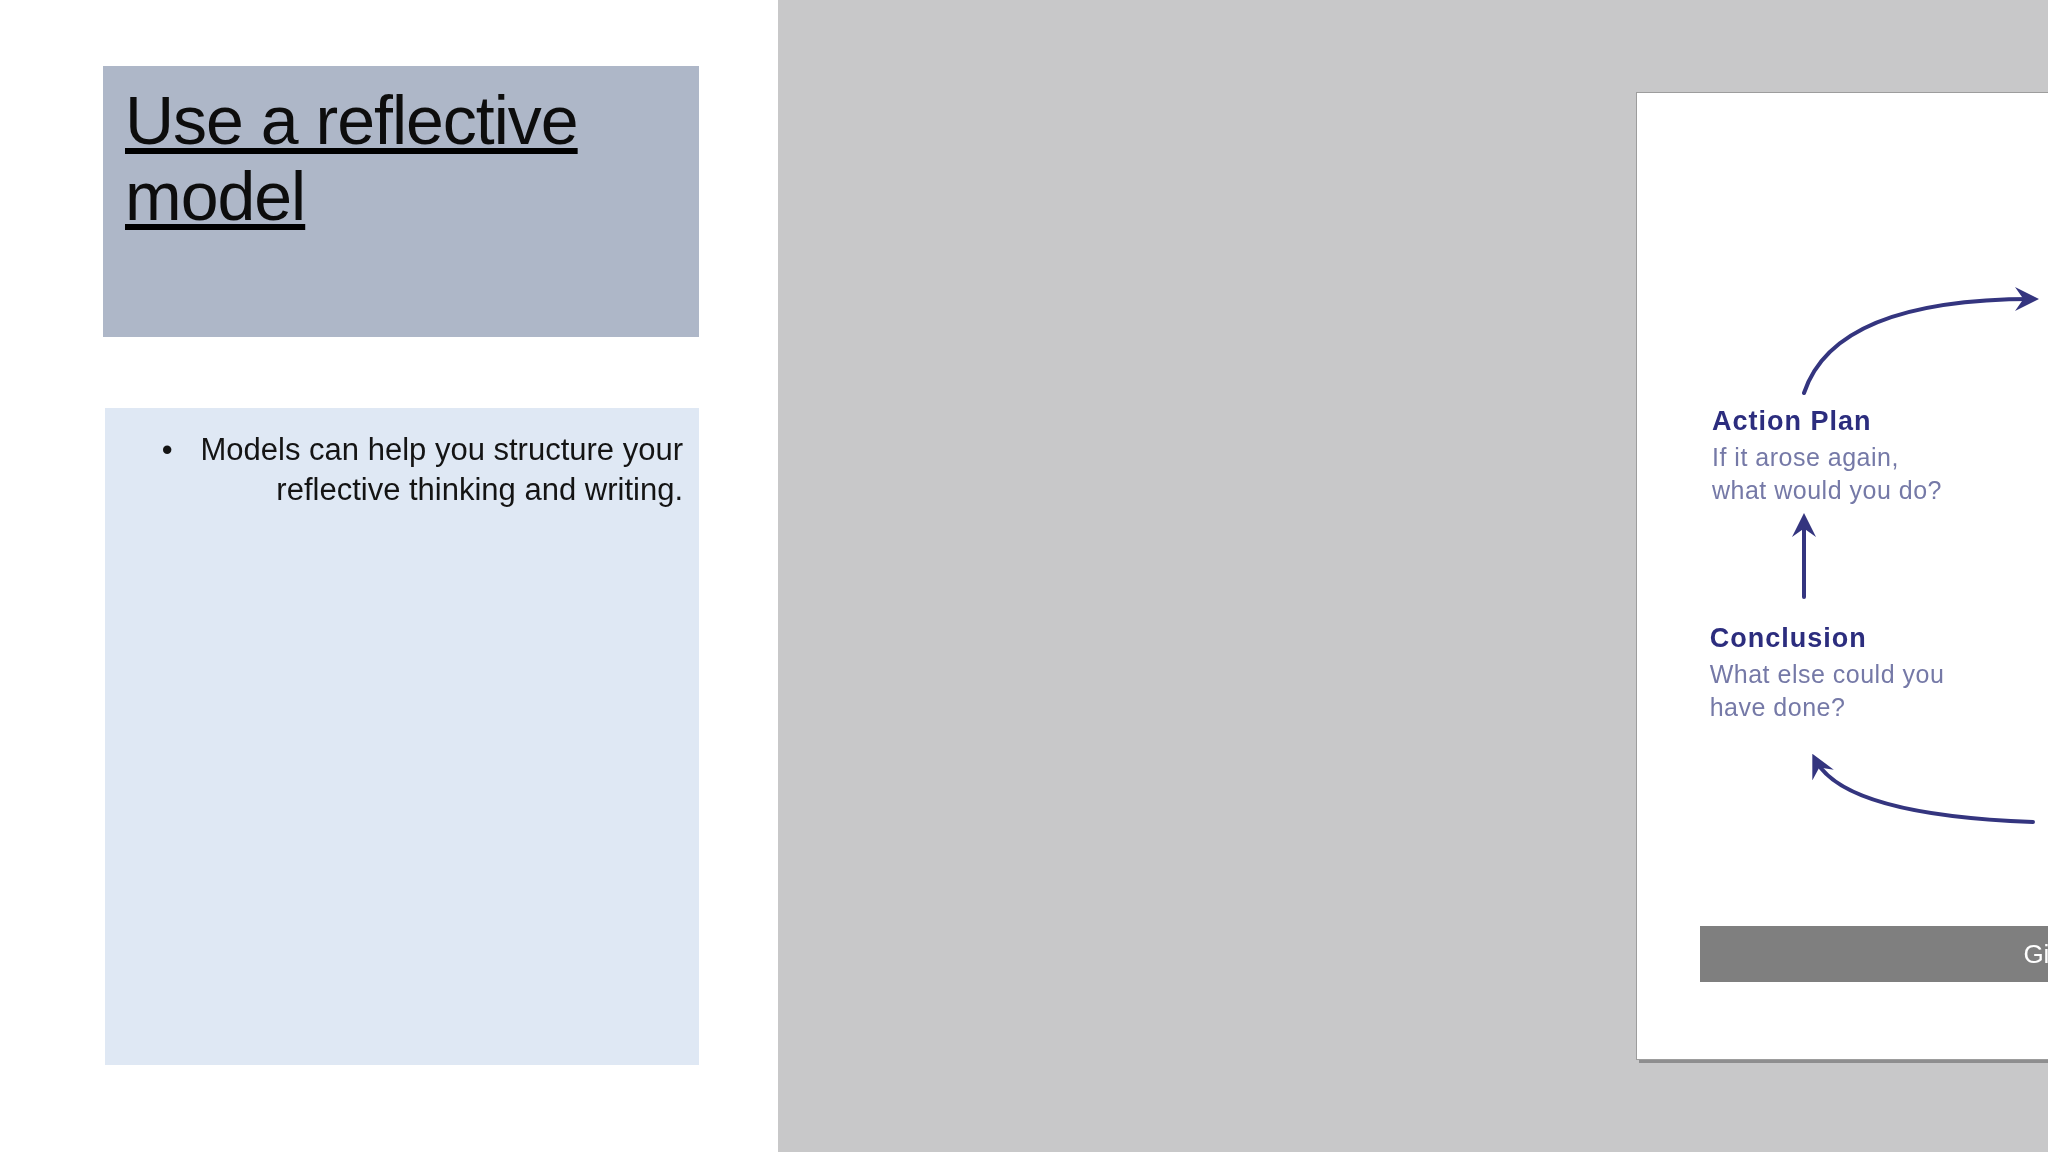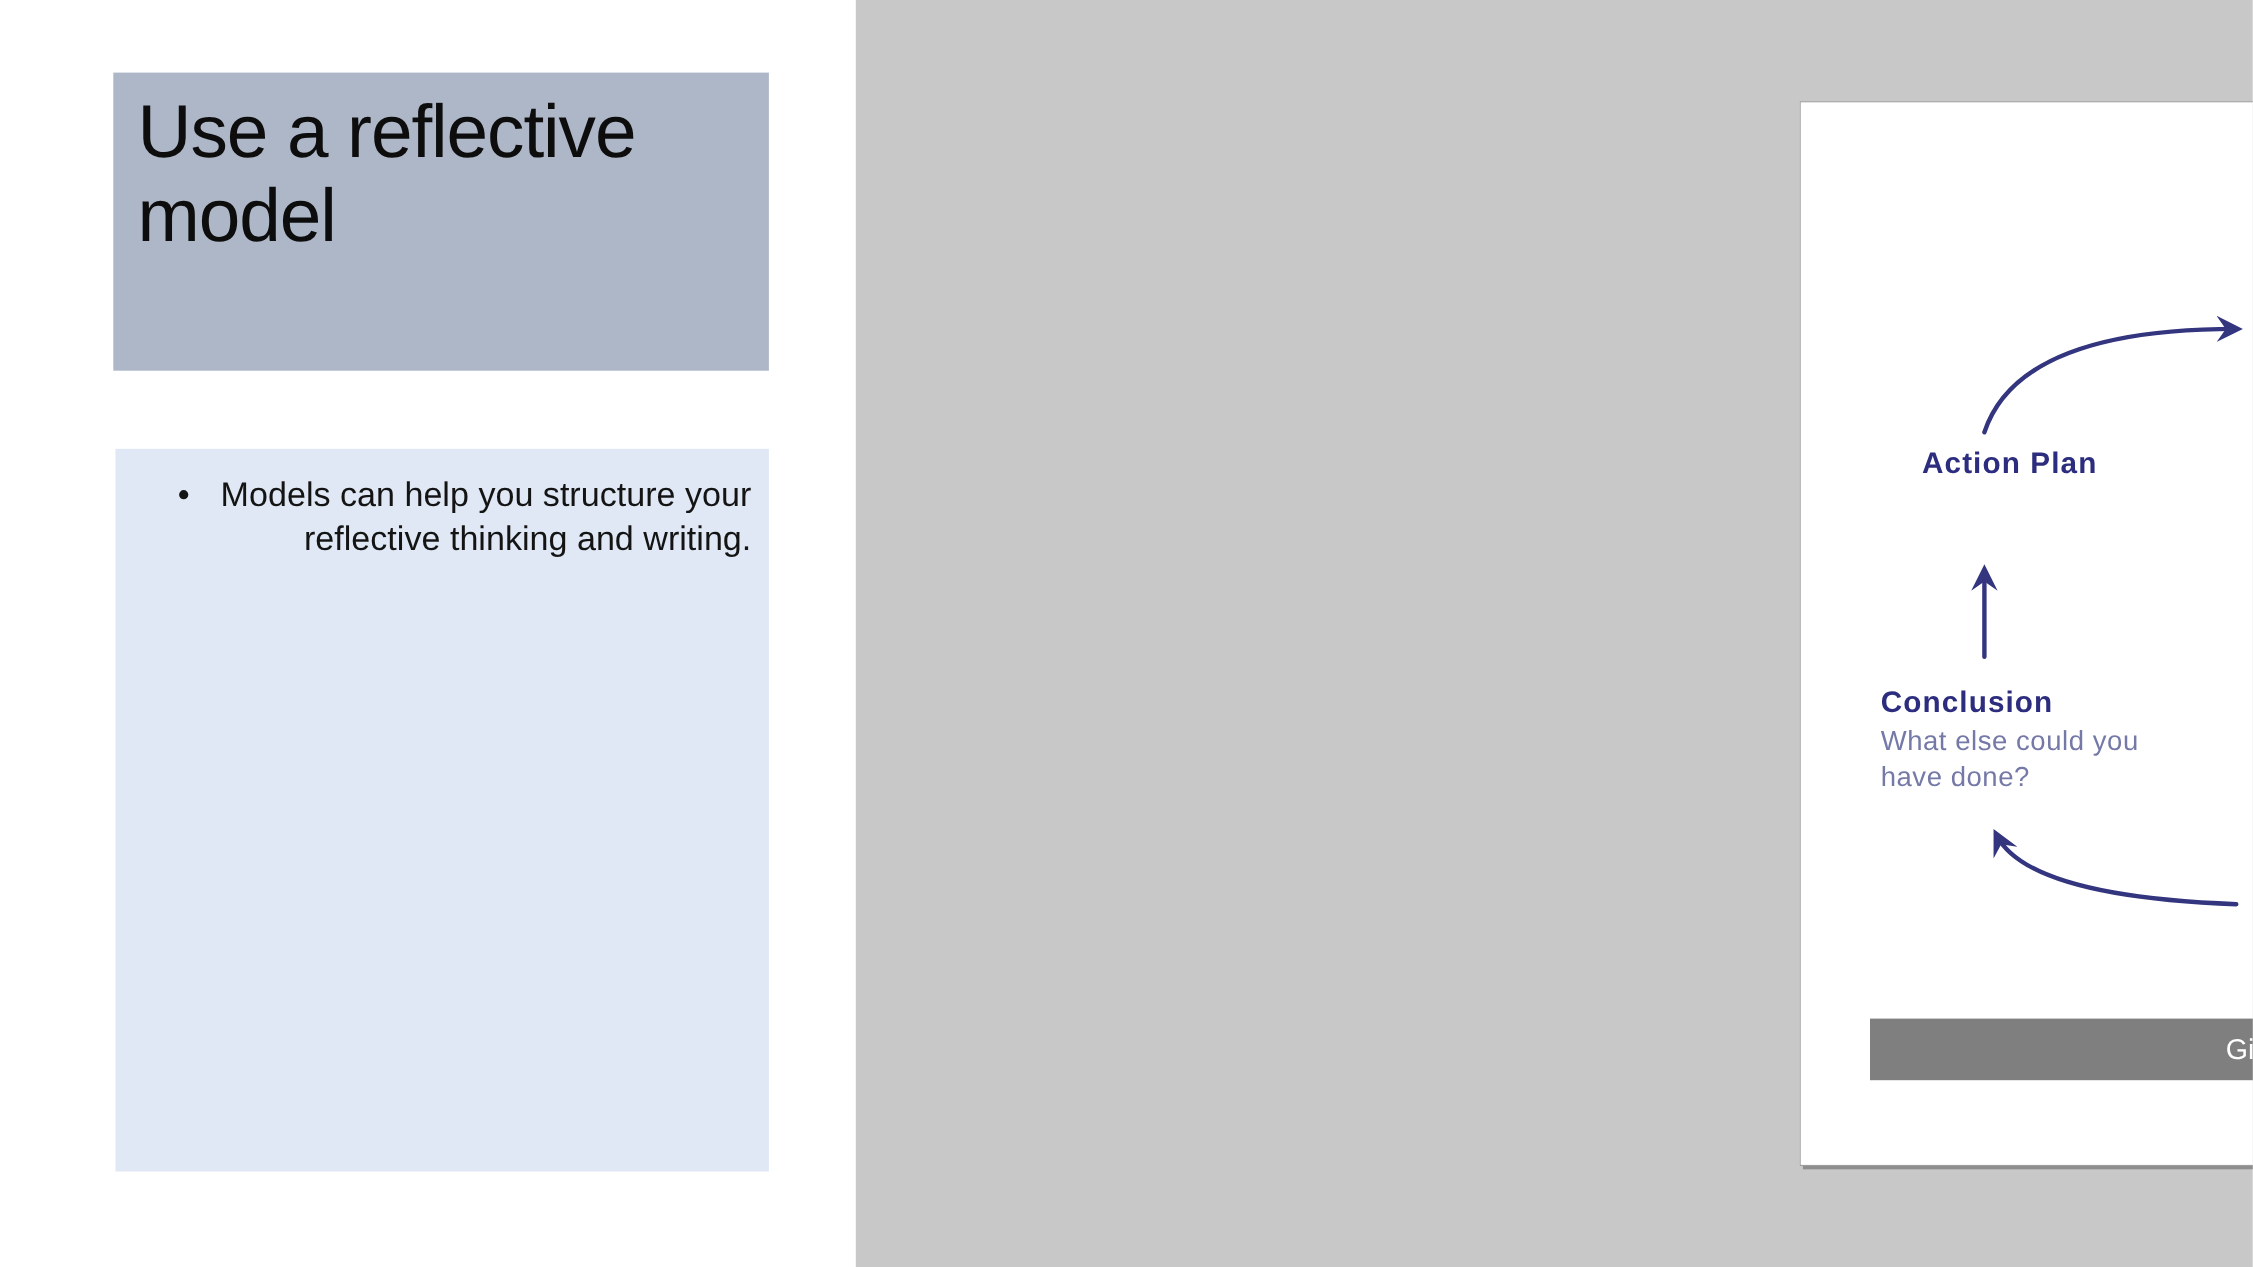--- a/index.html
+++ b/index.html
@@ -4,21 +4,21 @@
 <style>
   * { margin:0; padding:0; box-sizing:border-box; }
   html,body { width:2048px; height:1152px; overflow:hidden; }
   body { font-family:"Liberation Sans","DejaVu Sans",sans-serif; background:#ffffff; position:relative; }
 
   .left-pane { position:absolute; left:0; top:0; width:778px; height:1152px; background:#ffffff; }
   .right-pane { position:absolute; left:778px; top:0; width:1270px; height:1152px; background:#c8c8c9; }
 
   .title-box {
     position:absolute; left:103px; top:66px; width:596px; height:271px;
-    background:#aeb7c8; padding:16px 20px 1px 22px;
+    background:#aeb7c8; padding:16px 20px 1px 22px;text-decoration:underline;
   }
   .title-box h1 { font-size:68px; line-height:76px; font-weight:400; color:#0d0d0d; letter-spacing:-1px; }
 
   .content-box {
     position:absolute; left:105px; top:408px; width:594px; height:657px;
     background:#dfe8f4; padding:22px 16px 0 16px;
   }
   .content-box p { font-size:31px; line-height:40px; color:#141414; margin:0 0 62px 0;text-align:right; }
   .content-box .marker { margin-right:28px; }
   .content-box b { font-weight:700; }
@@ -73,17 +73,19 @@
     </svg>
 
     <div class="node n-conclusion">
       <div class="node-title">Conclusion</div>
       <div class="node-sub">What else could you
 have done?</div>
     </div>
 
     <div class="node n-actionplan">
       <div class="node-title">Action Plan</div>
+      <div class="node-sub">If it arose again,
+what would you do?</div>
     </div>
 
     <div class="caption-bar">Gibbs’s Reflective Cycle (1988)</div>
   </div>
 </div>
 
 </body></html>

